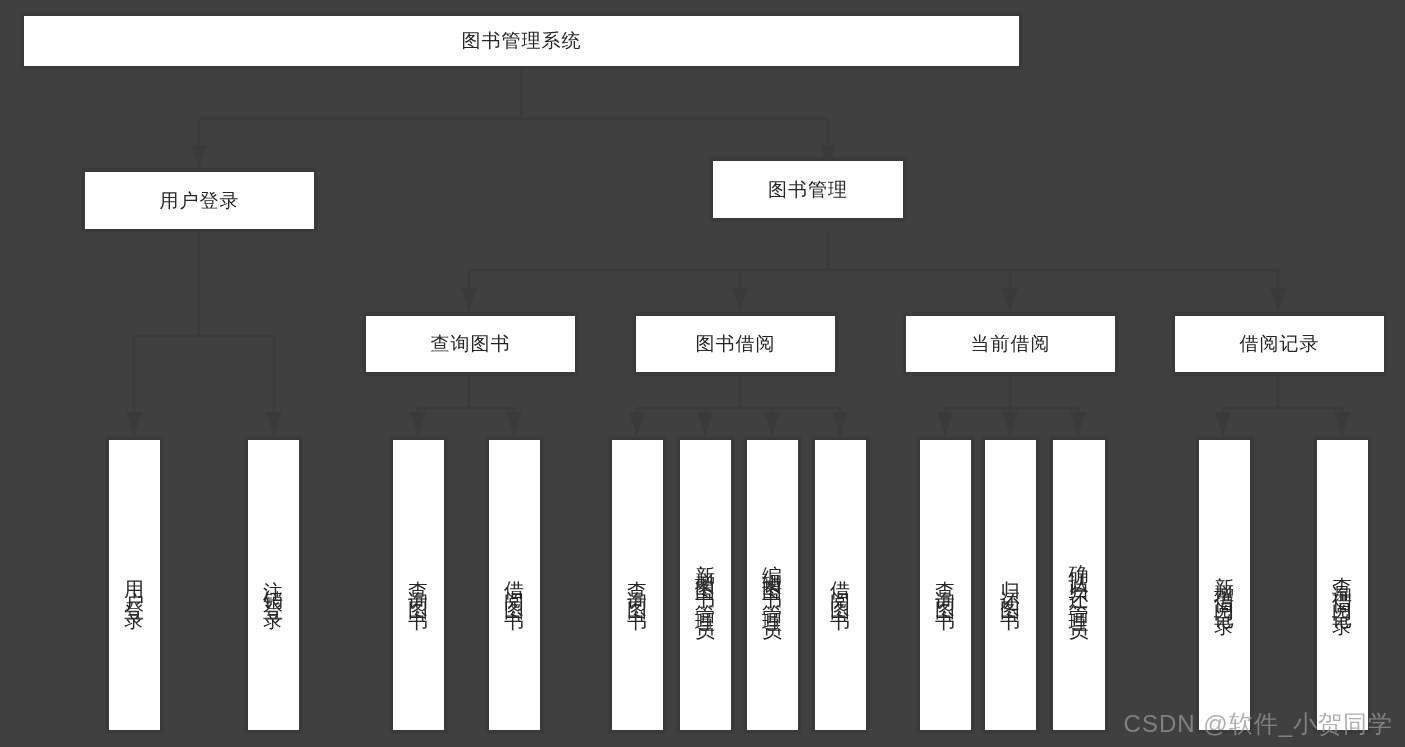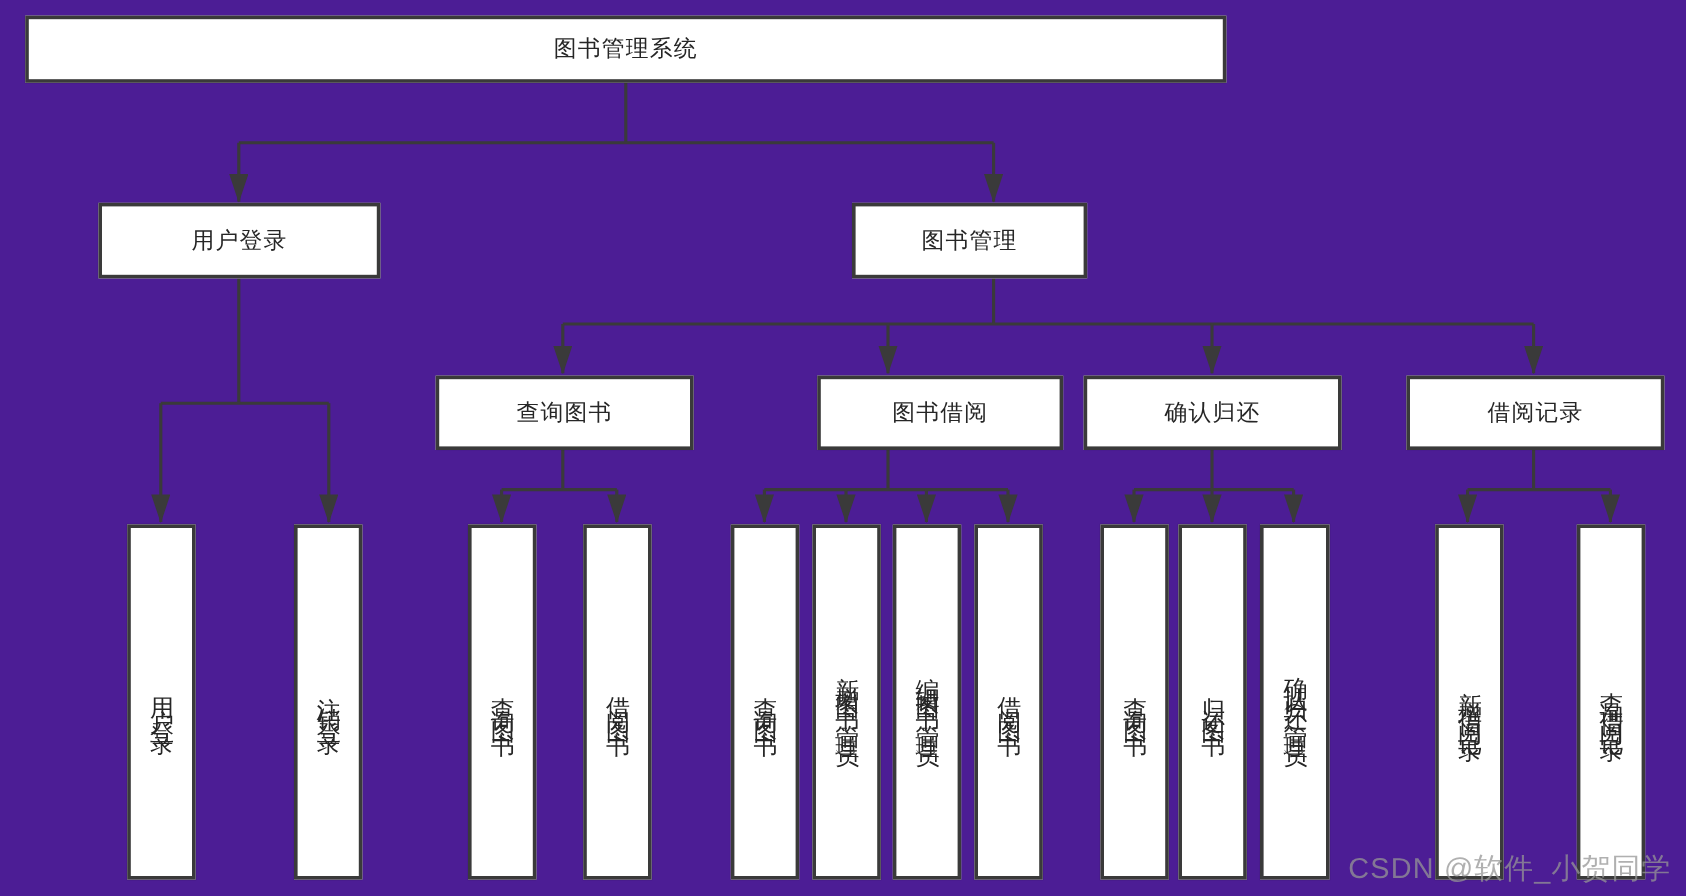--- a/index.html
+++ b/index.html
@@ -1,20 +1,20 @@
 <!DOCTYPE html>
 <html><head>
 <meta charset="utf-8">
 <style>
   html, body { margin: 0; padding: 0; background: #ffffff; }
   #canvas {
     position: relative;
     width: 1405px;
     height: 747px;
-    background: #4c1d95;
+    background: #404040;
     font-family: "Liberation Sans", "DejaVu Sans", sans-serif;
     overflow: hidden;
   }
   #connectors {
     position: absolute;
     left: 0; top: 0;
     z-index: 1;
   }
   .node {
     position: absolute;
@@ -97,25 +97,25 @@
       <path d="M1278 375 V408"></path>
       <path d="M1223 408 H1342"></path>
       <path d="M1223 408 V435" marker-end="url(#ah)"></path>
       <path d="M1342 408 V435" marker-end="url(#ah)"></path>
     </g>
   </svg>
 
   <div class="node hbox" style="left:21px; top:13px; width:1001px; height:56px;">图书管理系统</div>
 
   <div class="node hbox" style="left:82px; top:169px; width:235px; height:63px;">用户登录</div>
-  <div class="node hbox" style="left:710px; top:169px; width:196px; height:63px;">图书管理</div>
+  <div class="node hbox" style="left:710px; top:158px; width:196px; height:63px;">图书管理</div>
 
   <div class="node hbox" style="left:363px; top:313px; width:215px; height:62px;">查询图书</div>
-  <div class="node hbox" style="left:633px; top:313px; width:205px; height:62px;margin-left:48px;">图书借阅</div>
-  <div class="node hbox" style="left:903px; top:313px; width:215px; height:62px;">确认归还</div>
+  <div class="node hbox" style="left:633px; top:313px; width:205px; height:62px;">图书借阅</div>
+  <div class="node hbox" style="left:903px; top:313px; width:215px; height:62px;">当前借阅</div>
   <div class="node hbox" style="left:1172px; top:313px; width:215px; height:62px;">借阅记录</div>
 
   <div class="node vbox" style="left:106px; top:437px; width:57px; height:296px;">用户登录</div>
   <div class="node vbox" style="left:245px; top:437px; width:57px; height:296px;">注销登录</div>
 
   <div class="node vbox" style="left:390px; top:437px; width:57px; height:296px;">查询图书</div>
   <div class="node vbox" style="left:486px; top:437px; width:57px; height:296px;">借阅图书</div>
 
   <div class="node vbox" style="left:609px; top:437px; width:57px; height:296px;">查询图书</div>
   <div class="node vbox" style="left:677px; top:437px; width:57px; height:296px; letter-spacing:8px;">新增图书（管理员）</div>

